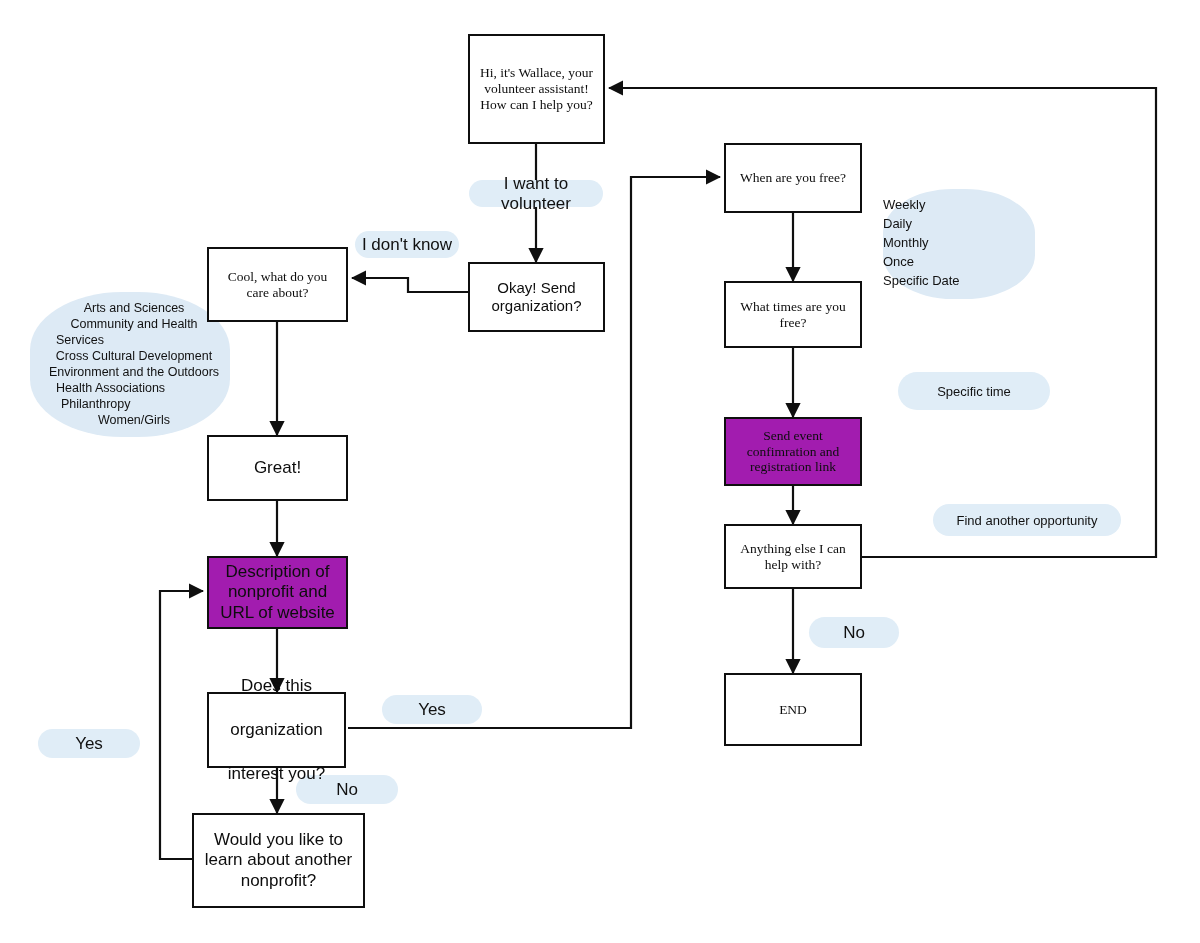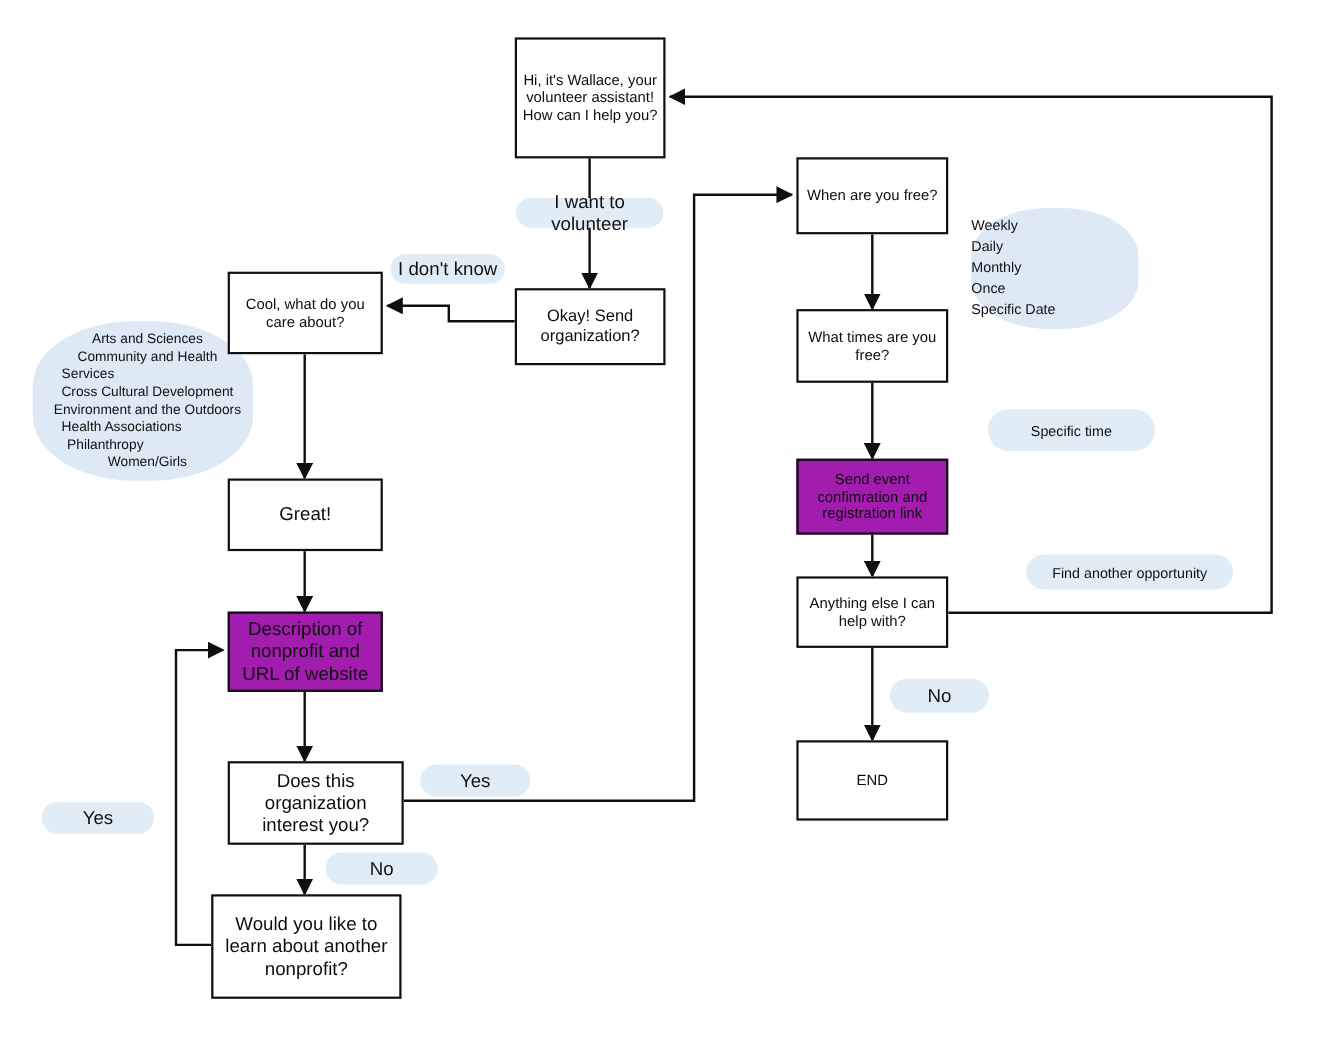--- a/index.html
+++ b/index.html
@@ -12,21 +12,21 @@
   .node.blue{background:#a21caf;}
   .pill{position:absolute;box-sizing:border-box;background:#e0edf7;border-radius:999px;
         display:flex;align-items:center;justify-content:center;text-align:center;
         color:#111111;font-size:17px;}
   .blob{position:absolute;box-sizing:border-box;background:#ddeaf5;
         border-radius:46% 46% 46% 46%/40% 40% 40% 40%;}
   .blob-list{position:absolute;text-align:center;font-size:12.5px;color:#111111;line-height:1.28;}
   .blob-list div{white-space:nowrap;}
   .opts{position:absolute;text-align:left;font-size:13px;color:#111111;line-height:1.46;}
   .opts div{white-space:nowrap;}
-  .t13{font-size:13.5px;} .t15{font-size:15px;} .t17{font-size:17px;}
+  .t13{font-size:13.5px;font-family:Liberation Serif, serif;} .t15{font-size:15px;} .t17{font-size:17px;}
 </style>
 </head>
 <body>
 
 <div id="canvas">
 
   <svg id="edges" viewBox="0 0 1200 943" width="1200" height="943" xmlns="http://www.w3.org/2000/svg">
     <defs>
       <marker id="arw" viewBox="0 0 10 10" refX="9.2" refY="5" markerWidth="7" markerHeight="7" orient="auto-start-reverse">
         <path d="M 0 0 L 10 5 L 0 10 z" fill="#0f0f0f"></path>
@@ -111,21 +111,21 @@
   <div class="node t17" style="left:207px;top:435px;width:141px;height:66px;">
     <span>Great!</span>
   </div>
 
   <div class="node blue t17" style="left:207px;top:556px;width:141px;height:73px;flex-direction:column;">
     <span>Description of</span>
     <span>nonprofit and</span>
     <span>URL of website</span>
   </div>
 
-  <div class="node t17" style="left:207px;top:692px;width:160px;height:76px;flex-direction:column;">
+  <div class="node t17" style="left:207px;top:692px;width:139px;height:76px;flex-direction:column;gap:24px;">
     <span>Does this</span>
     <span>organization</span>
     <span>interest you?</span>
   </div>
 
   <div class="node t17" style="left:192px;top:813px;width:173px;height:95px;flex-direction:column;">
     <span>Would you like to</span>
     <span>learn about another</span>
     <span>nonprofit?</span>
   </div>

